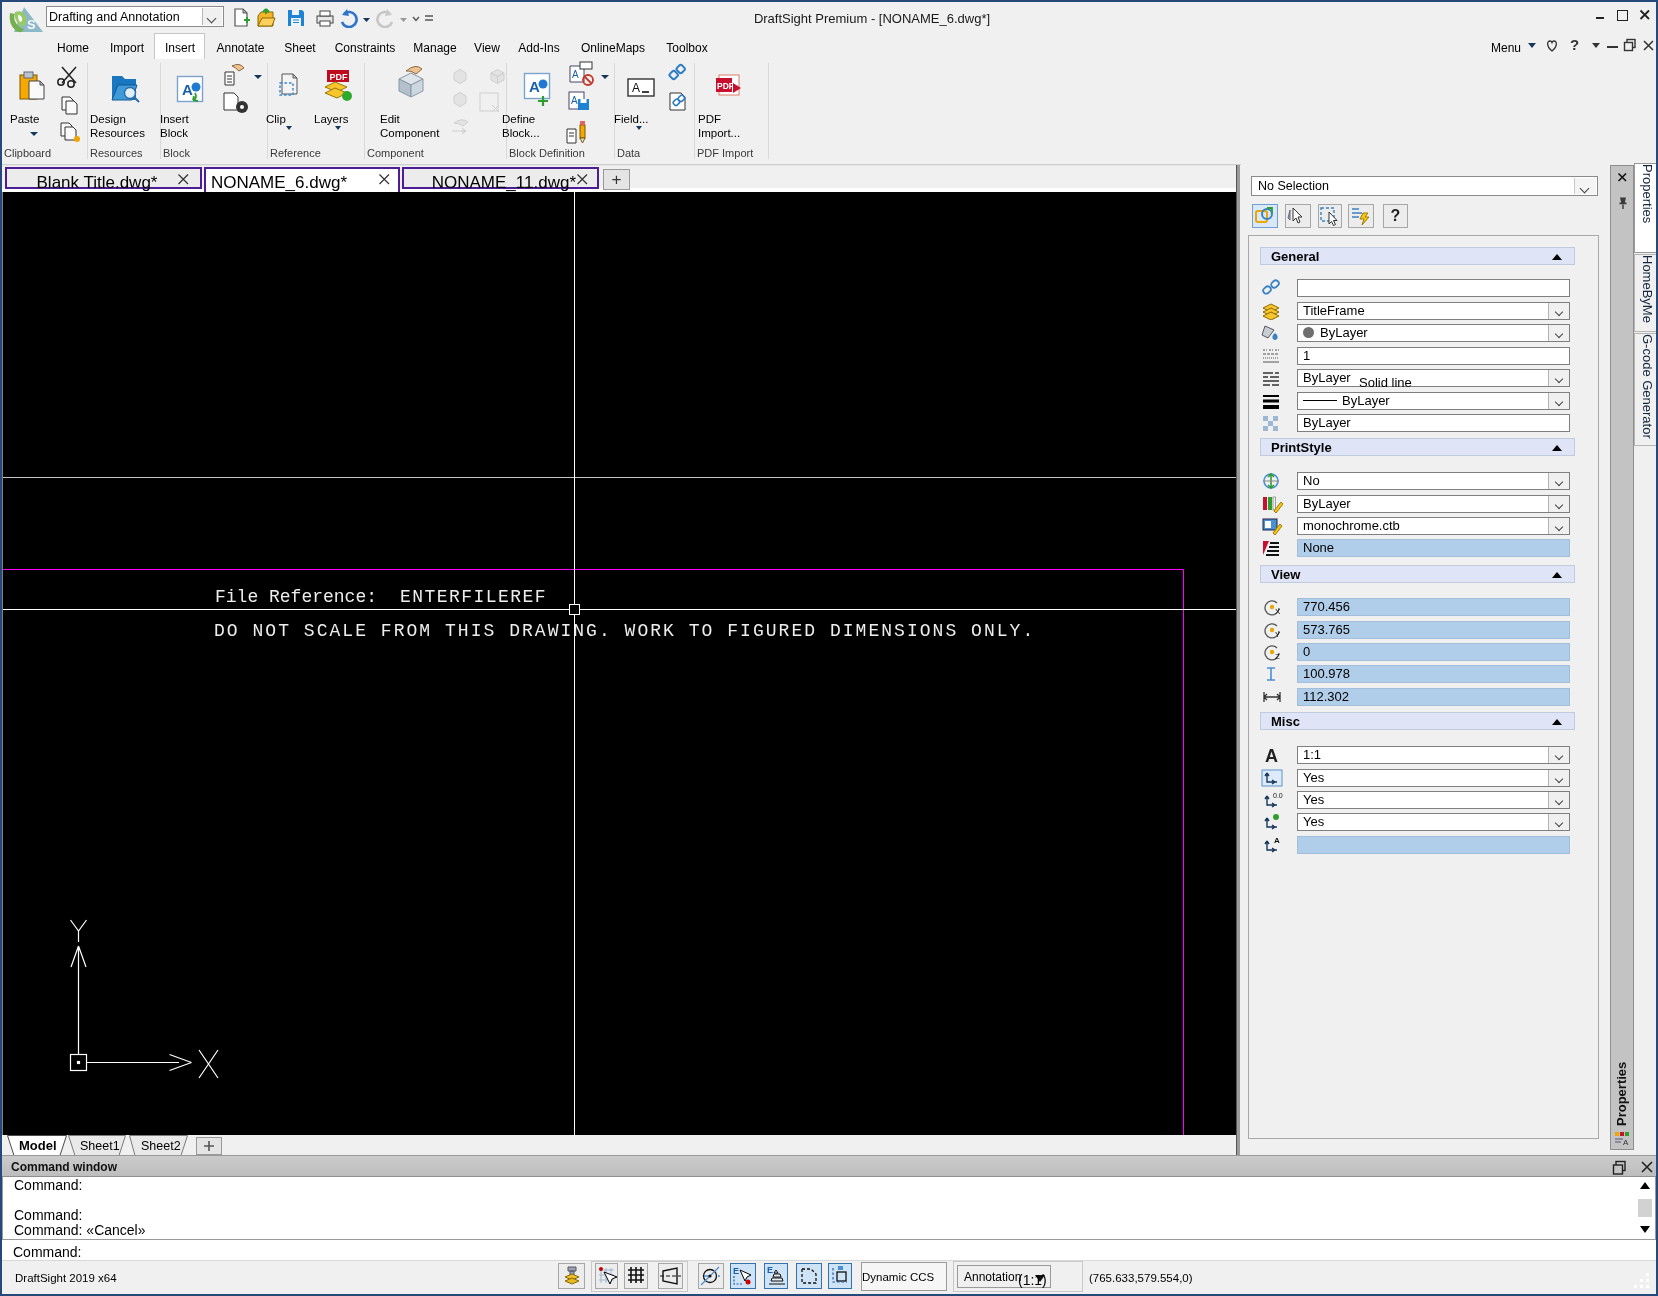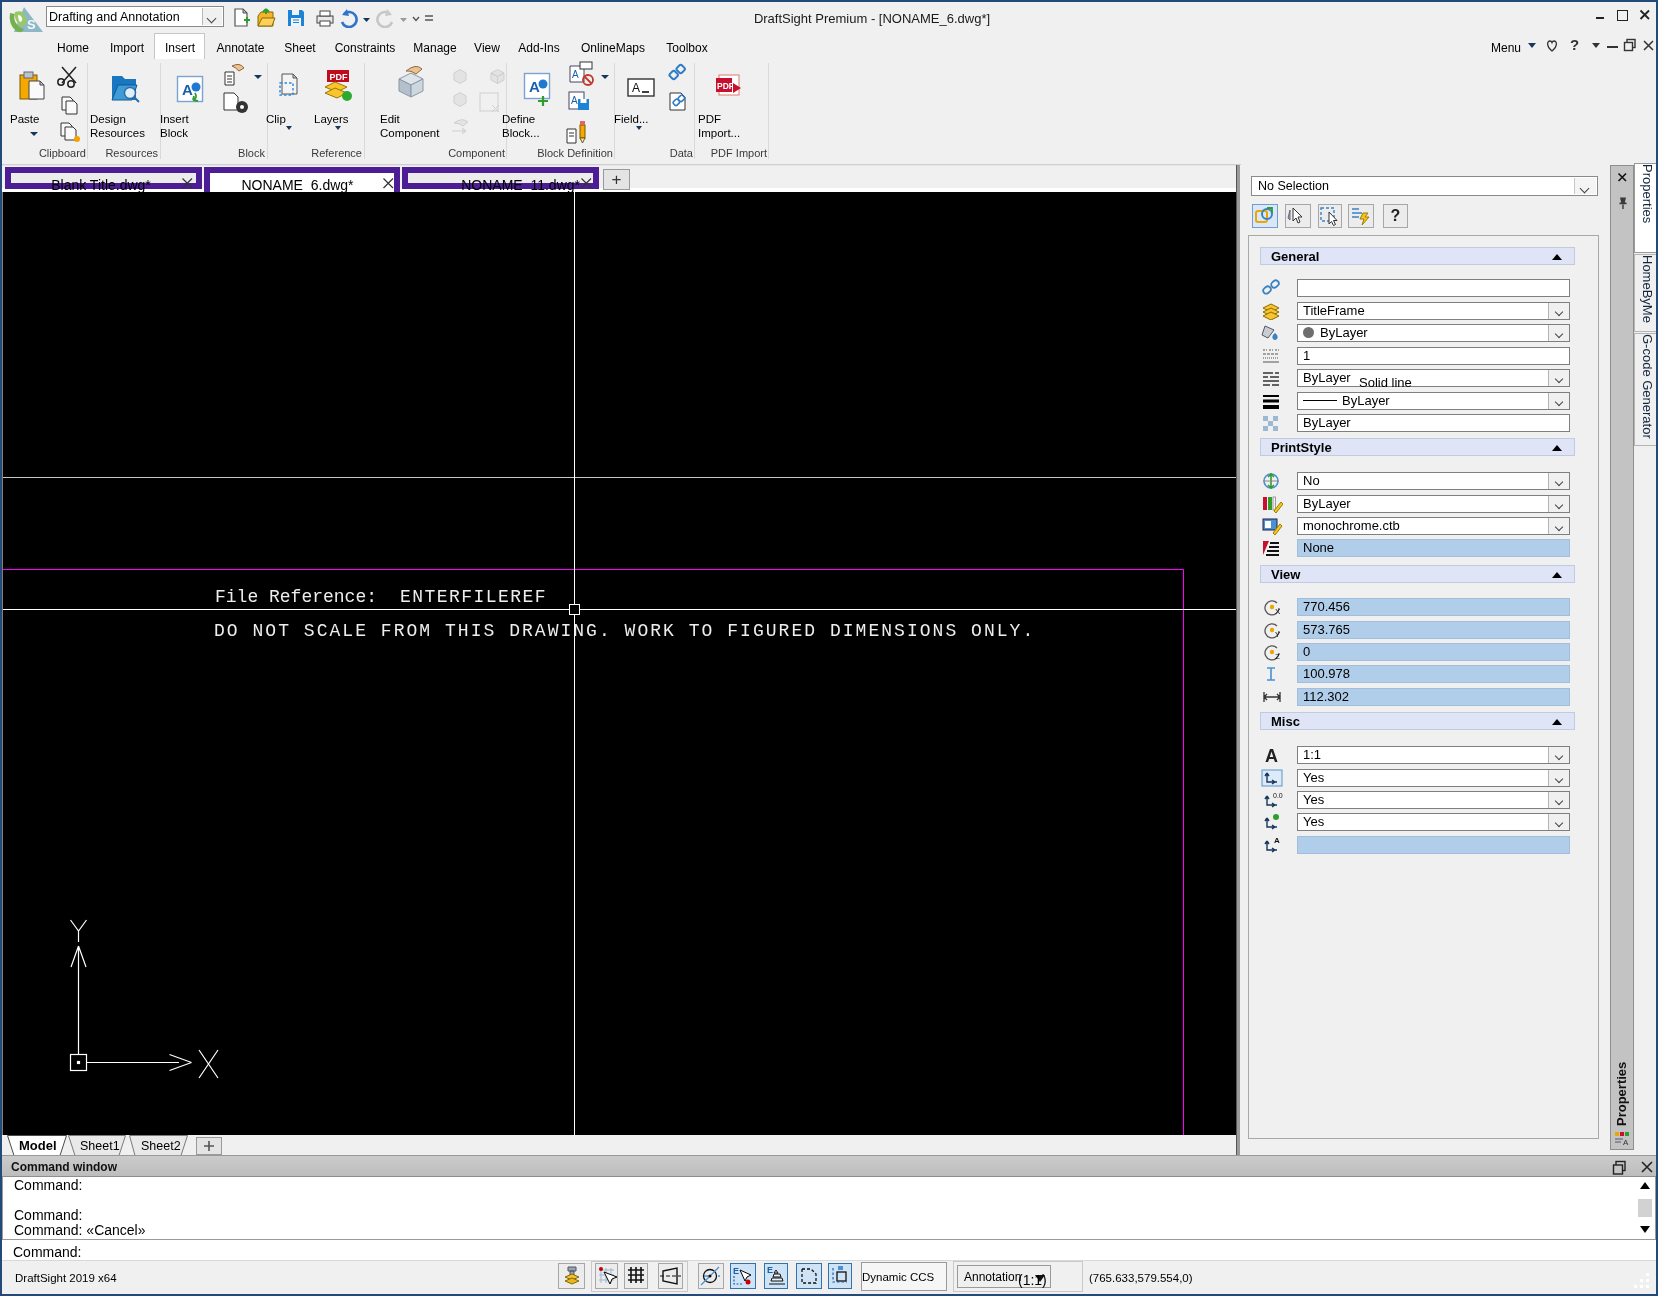--- a/index.html
+++ b/index.html
@@ -9,23 +9,23 @@
 .fld{position:absolute;height:18px;background:#fff;border:1px solid #7f7f7f;font-size:13px;line-height:16px;padding-left:5px;color:#000;white-space:nowrap}
 .blu{position:absolute;height:18px;background:#b0cde9;border:1px solid #a3bedb;font-size:13px;line-height:16px;padding-left:5px;color:#000;white-space:nowrap}
 .dd{position:absolute;right:0;top:0;width:21px;height:16px;background:#f0f0f0;border-left:1px solid #b4b4b4;text-align:center}
 .dd .chv{margin-top:3px;width:6px;height:6px}
 .hdr{position:absolute;left:9px;width:313px;height:18px;background:#dfe5f7;border:1px solid #c2cade;font-weight:bold;font-size:13px;line-height:17px;padding-left:10px}
 .hdr .tri{position:absolute;right:12px;top:6px;border-top:none;border-bottom:6px solid #000;border-left:5px solid transparent;border-right:5px solid transparent}
 .prow{position:absolute;left:9px;width:330px;height:18px}
 .pi{position:absolute;left:12px;top:0;width:22px;height:18px}
 .pf{position:absolute;left:48px;top:0;width:273px}
 .mtab{position:absolute;top:0;height:26px;font-size:12px;color:#000;text-align:center;line-height:30px;white-space:nowrap}
-.glabel{position:absolute;bottom:5px;font-size:11px;color:#3a3a3a;text-align:right;white-space:nowrap}
+.glabel{position:absolute;bottom:5px;font-size:11px;color:#3a3a3a;text-align:left;white-space:nowrap}
 .ribtxt{position:absolute;font-size:11.5px;color:#000;text-align:left;line-height:14px;white-space:nowrap}
-.dtab{position:absolute;top:1px;height:22px;background:#ececec;border:6px solid #4c1d95;font-size:14px;color:#000}
+.dtab{position:absolute;top:1px;height:22px;background:#ececec;border:2px solid #4c1d95;font-size:17px;color:#000}
 .sbtn{position:absolute;top:2px;height:26px;background:#ececec;border:1px solid #a7a7a7}
 .sbtn.on{background:#cfe3f6;border:1px solid #3272ad}
 .vtab{position:absolute;left:0;width:23px;background:#f0f0f0;border:1px solid #b5b5b5}
 .vtab span{position:absolute;left:3px;top:0;font-size:13px;color:#12263e;white-space:nowrap;transform-origin:0 0;transform:rotate(90deg) translateY(-17px)}
 </style></head><body>
 <div id="app">
 <div class="abs" style="left:0;top:0;width:1654px;height:31px;background:#f0f0f0">
  <svg class="abs" style="left:5px;top:2px" width="42" height="30" viewBox="0 0 42 30">
   <polygon points="17,3 36,28 7,28" fill="#8db8c8"></polygon>
   <path d="M3 9 Q1 20 9 27 Q15 30 17 25 Q12 24 9 19 Q6 14 8 10 Z" fill="#76b04e"></path>
@@ -222,21 +222,21 @@
 </div>
 <div class="abs" style="left:0;top:163px;width:1234px;height:27px;background:#f0f0f0;border-top:1px solid #e5e5e5">
  <div class="abs" style="left:0;top:22px;width:1234px;height:5px;background:#fff"></div>
  <div class="dtab" style="left:3px;width:197px">
    <div class="abs" style="left:10px;top:4px;width:160px;text-align:center">Blank Title.dwg*</div>
    <svg class="abs" style="left:170px;top:4px" width="13" height="13">
           <path d="M1.5 1.5 L11 11 M11 1.5 L1.5 11" stroke="#333" stroke-width="1.2"></path>
         </svg>
  </div>
  <div class="dtab" style="left:202px;width:196px;height:26px;background:#fff;border-bottom:none">
-   <div class="abs" style="left:5px;top:4px;width:165px;text-align:center">NONAME_6.dwg*</div>
+   <div class="abs" style="left:5px;top:4px;width:165px;">NONAME_6.dwg*</div>
    <svg class="abs" style="left:172px;top:4px" width="13" height="13">
           <path d="M1.5 1.5 L11 11 M11 1.5 L1.5 11" stroke="#333" stroke-width="1.2"></path>
         </svg>
  </div>
  <div class="dtab" style="left:400px;width:197px">
    <div class="abs" style="left:7px;top:4px;width:165px;text-align:right">NONAME_11.dwg*</div>
    <svg class="abs" style="left:172px;top:4px" width="13" height="13">
           <path d="M1.5 1.5 L11 11 M11 1.5 L1.5 11" stroke="#333" stroke-width="1.2"></path>
         </svg>
  </div>

